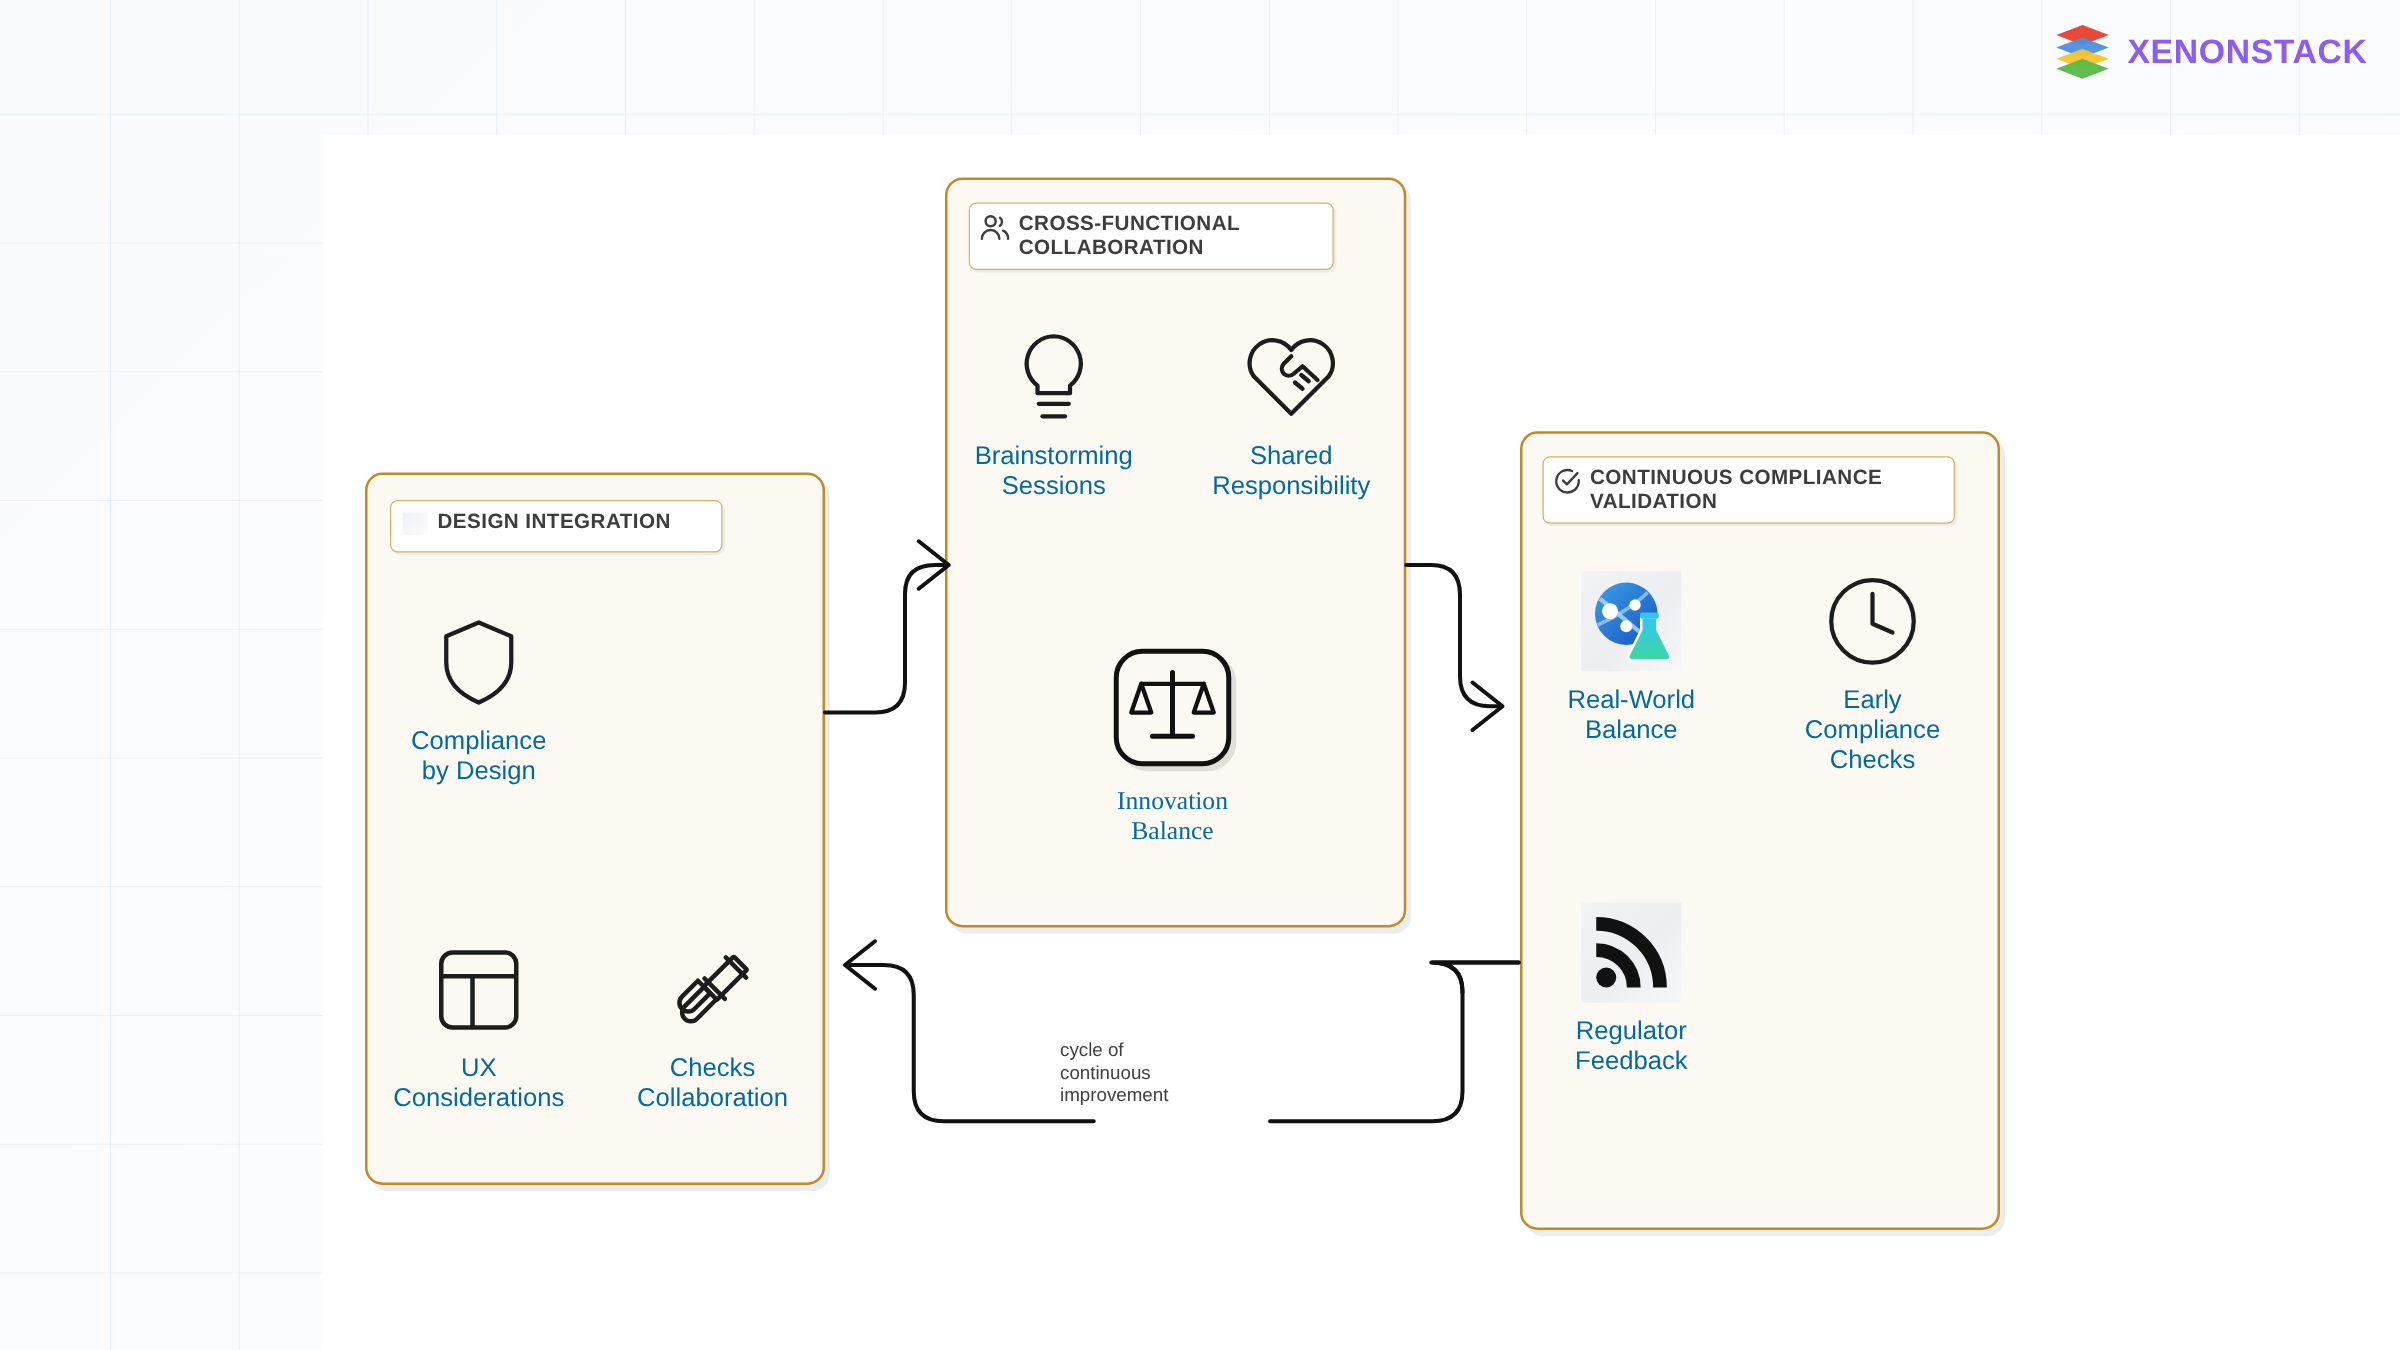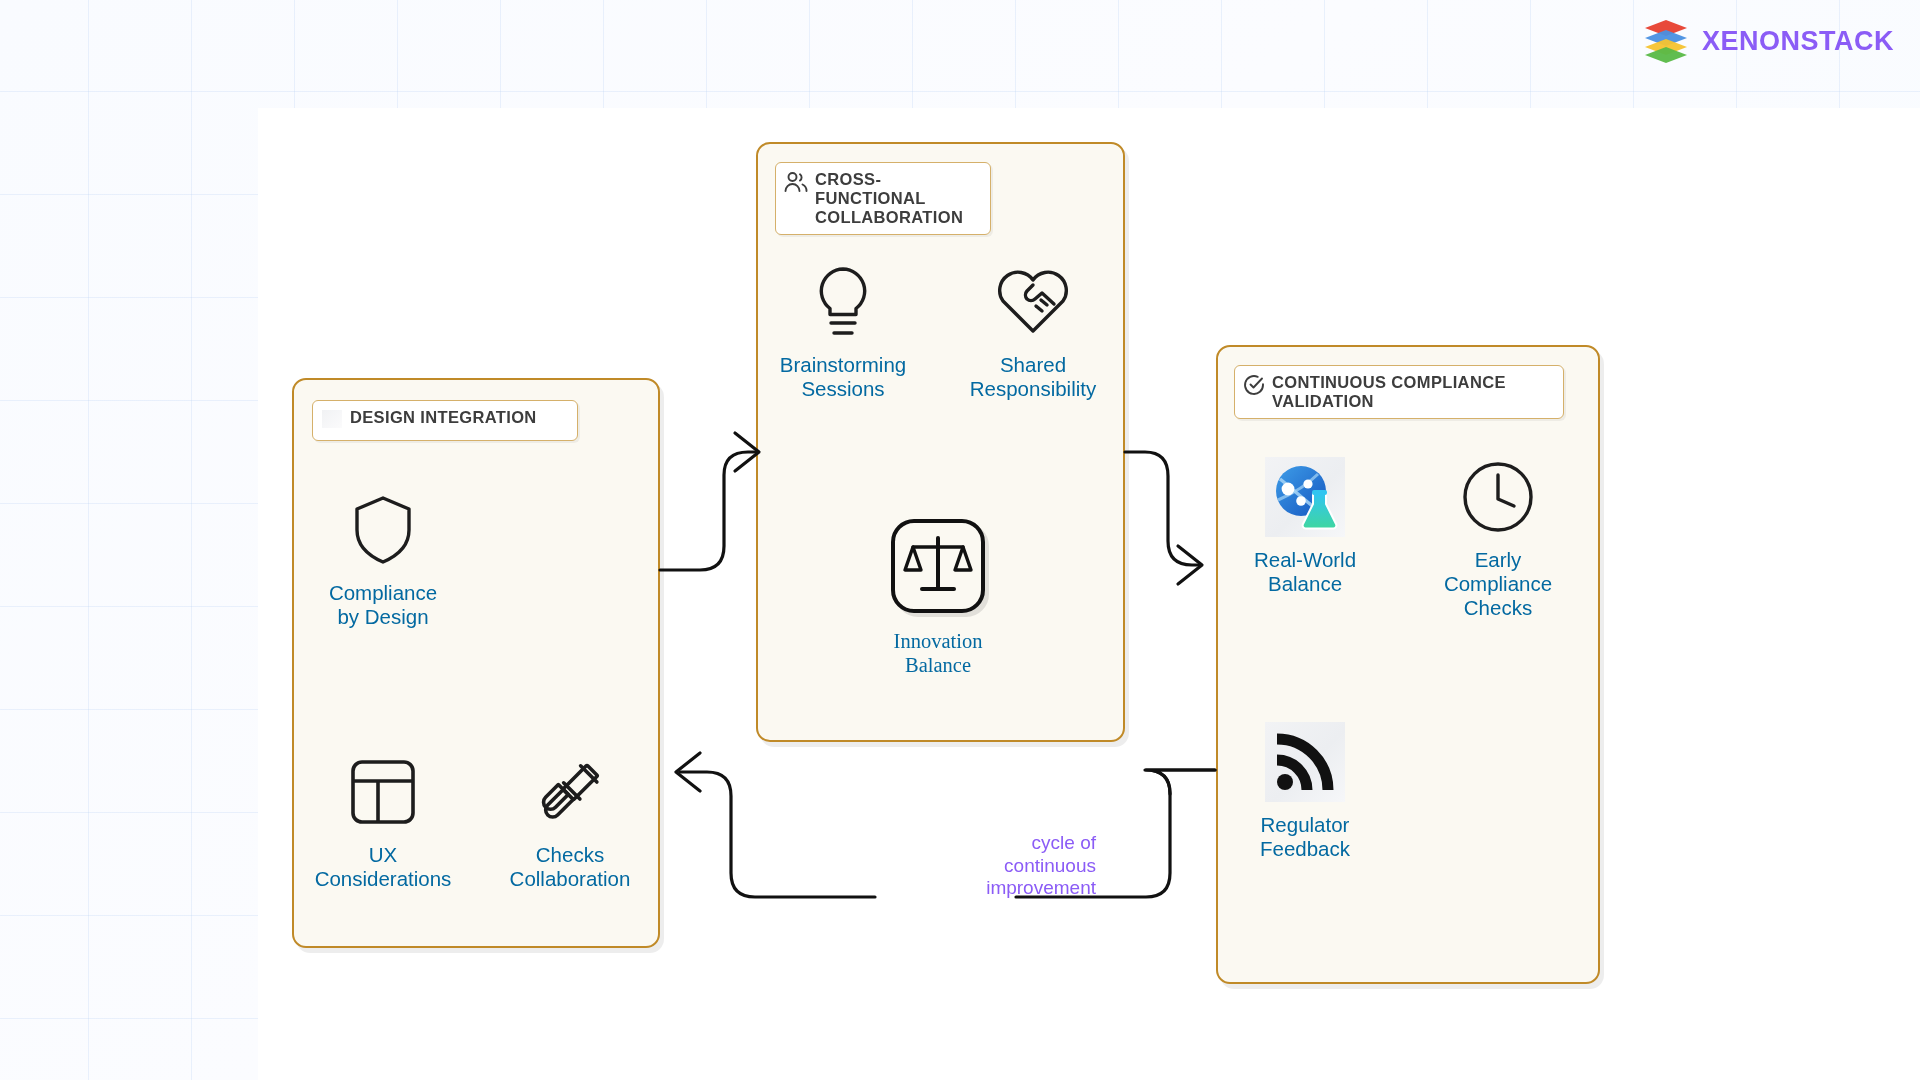--- a/index.html
+++ b/index.html
@@ -86,22 +86,22 @@
   .plate{
     width:80px;height:80px;
     background:linear-gradient(135deg,#f2f3f5 0%,#eceef1 55%,#f6f7f9 100%);
     display:flex;align-items:center;justify-content:center;
   }
 
   
   #wires{ position:absolute; left:0; top:0; width:1920px; height:1080px; z-index:5; pointer-events:none;}
   .cycle-label{
     position:absolute;
-    text-align:right;
-    font-size:19px; line-height:1.19; color:#8b5cf6;
+    text-align:left;
+    font-size:15px; line-height:1.19; color:#404040;
     white-space:pre-line;
     z-index:6;
   }
 </style>
 </head>
 <body>
 
 <div id="bg-gradient"></div>
 <div id="bg-grid"></div>
 <div id="canvas-sheet"></div>
@@ -190,21 +190,21 @@
           <path d="M28.5 38 v22 a7 7 0 0 0 14 0 v-22"></path>
         </g>
       </svg>
     </div>
     <div class="flabel">Checks
 Collaboration</div>
   </div>
 </div>
 
 <div class="card" style="left:756px; top:142px; width:369px; height:600px;">
-  <div class="card-badge" style="left:17px; top:18px; width:216px;">
+  <div class="card-badge" style="left:17px; top:18px; width:292px;">
     <span class="badge-ico">
       <svg width="24" height="22" viewBox="0 0 24 22" fill="none" stroke="#3d3d3d" stroke-width="1.9" stroke-linecap="round" stroke-linejoin="round">
         <circle cx="8.5" cy="6" r="4"></circle>
         <path d="M1.5 20 a7 7 0 0 1 14 0"></path>
         <path d="M16 3.2 a4 4 0 0 1 0 6.4"></path>
         <path d="M18.5 13.5 a7 7 0 0 1 4 6.5"></path>
       </svg>
     </span>
     <span class="badge-title">CROSS-FUNCTIONAL
 COLLABORATION</span>

